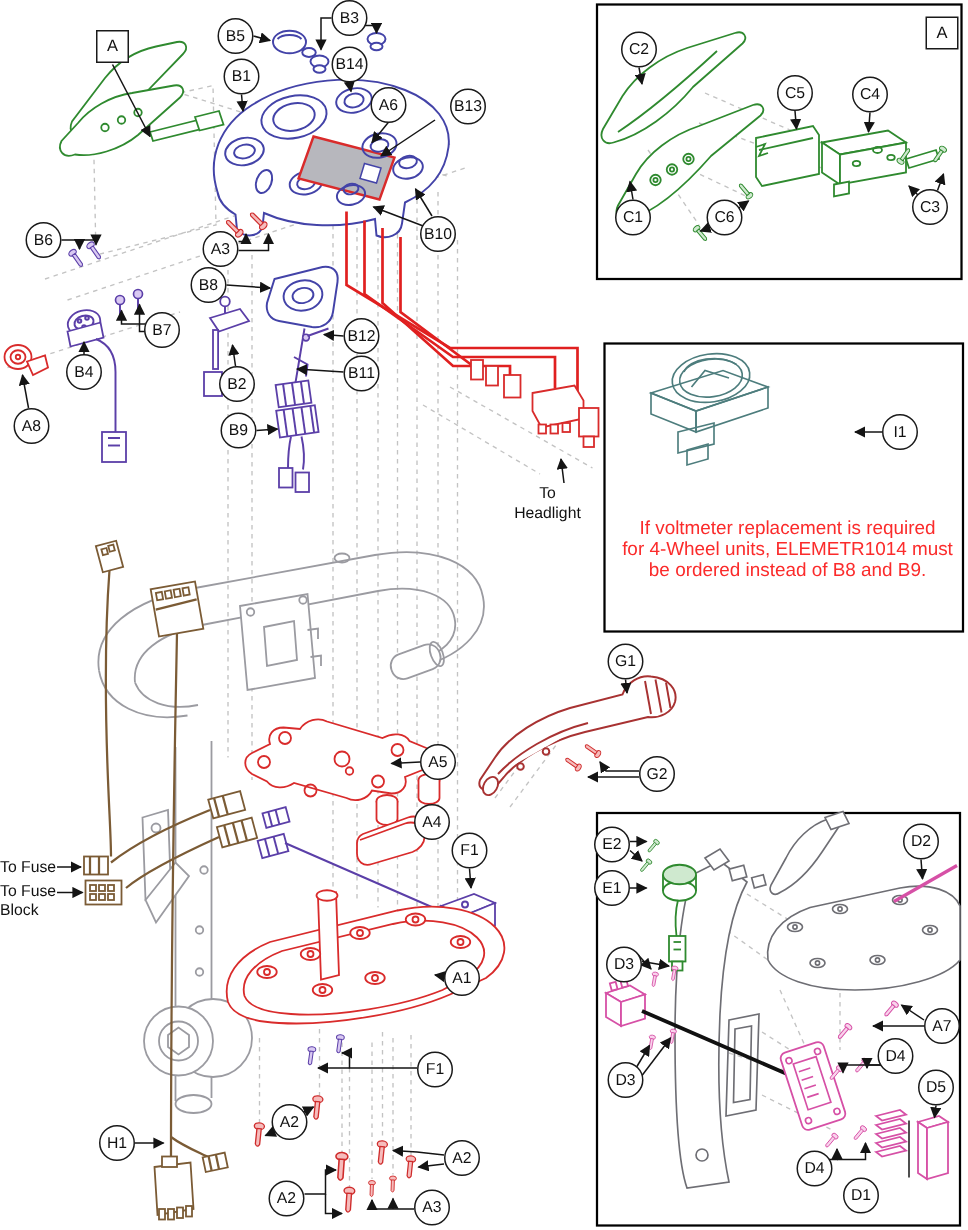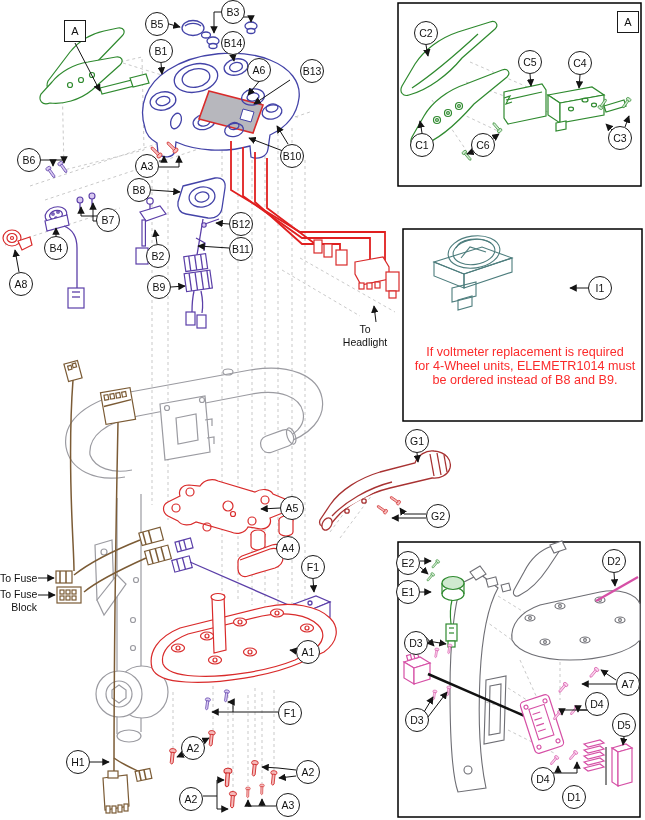--- a/index.html
+++ b/index.html
@@ -654,21 +654,21 @@
 <div class="co" style="left:531px;top:767px">D4</div>
 <div class="co" style="left:562px;top:785px">D1</div>
 
 <div class="lbl" style="left:330px;top:323px;width:70px;text-align:center">
   <div>To</div>
   <div>Headlight</div>
 </div>
 <div class="lbl" style="left:0px;top:572px;width:37px;text-align:right;white-space:nowrap">To Fuse</div>
 <div class="lbl" style="left:0px;top:588px;width:37px;text-align:right">
   <div style="white-space:nowrap">To Fuse</div>
-  <div style="text-align:right">Block</div>
+  <div style="text-align:left">Block</div>
 </div>
 
 <div class="note">
   <div>If voltmeter replacement is required</div>
   <div>for 4-Wheel units, ELEMETR1014 must</div>
   <div>be ordered instead of B8 and B9.</div>
 </div>
 
 </div>
 

